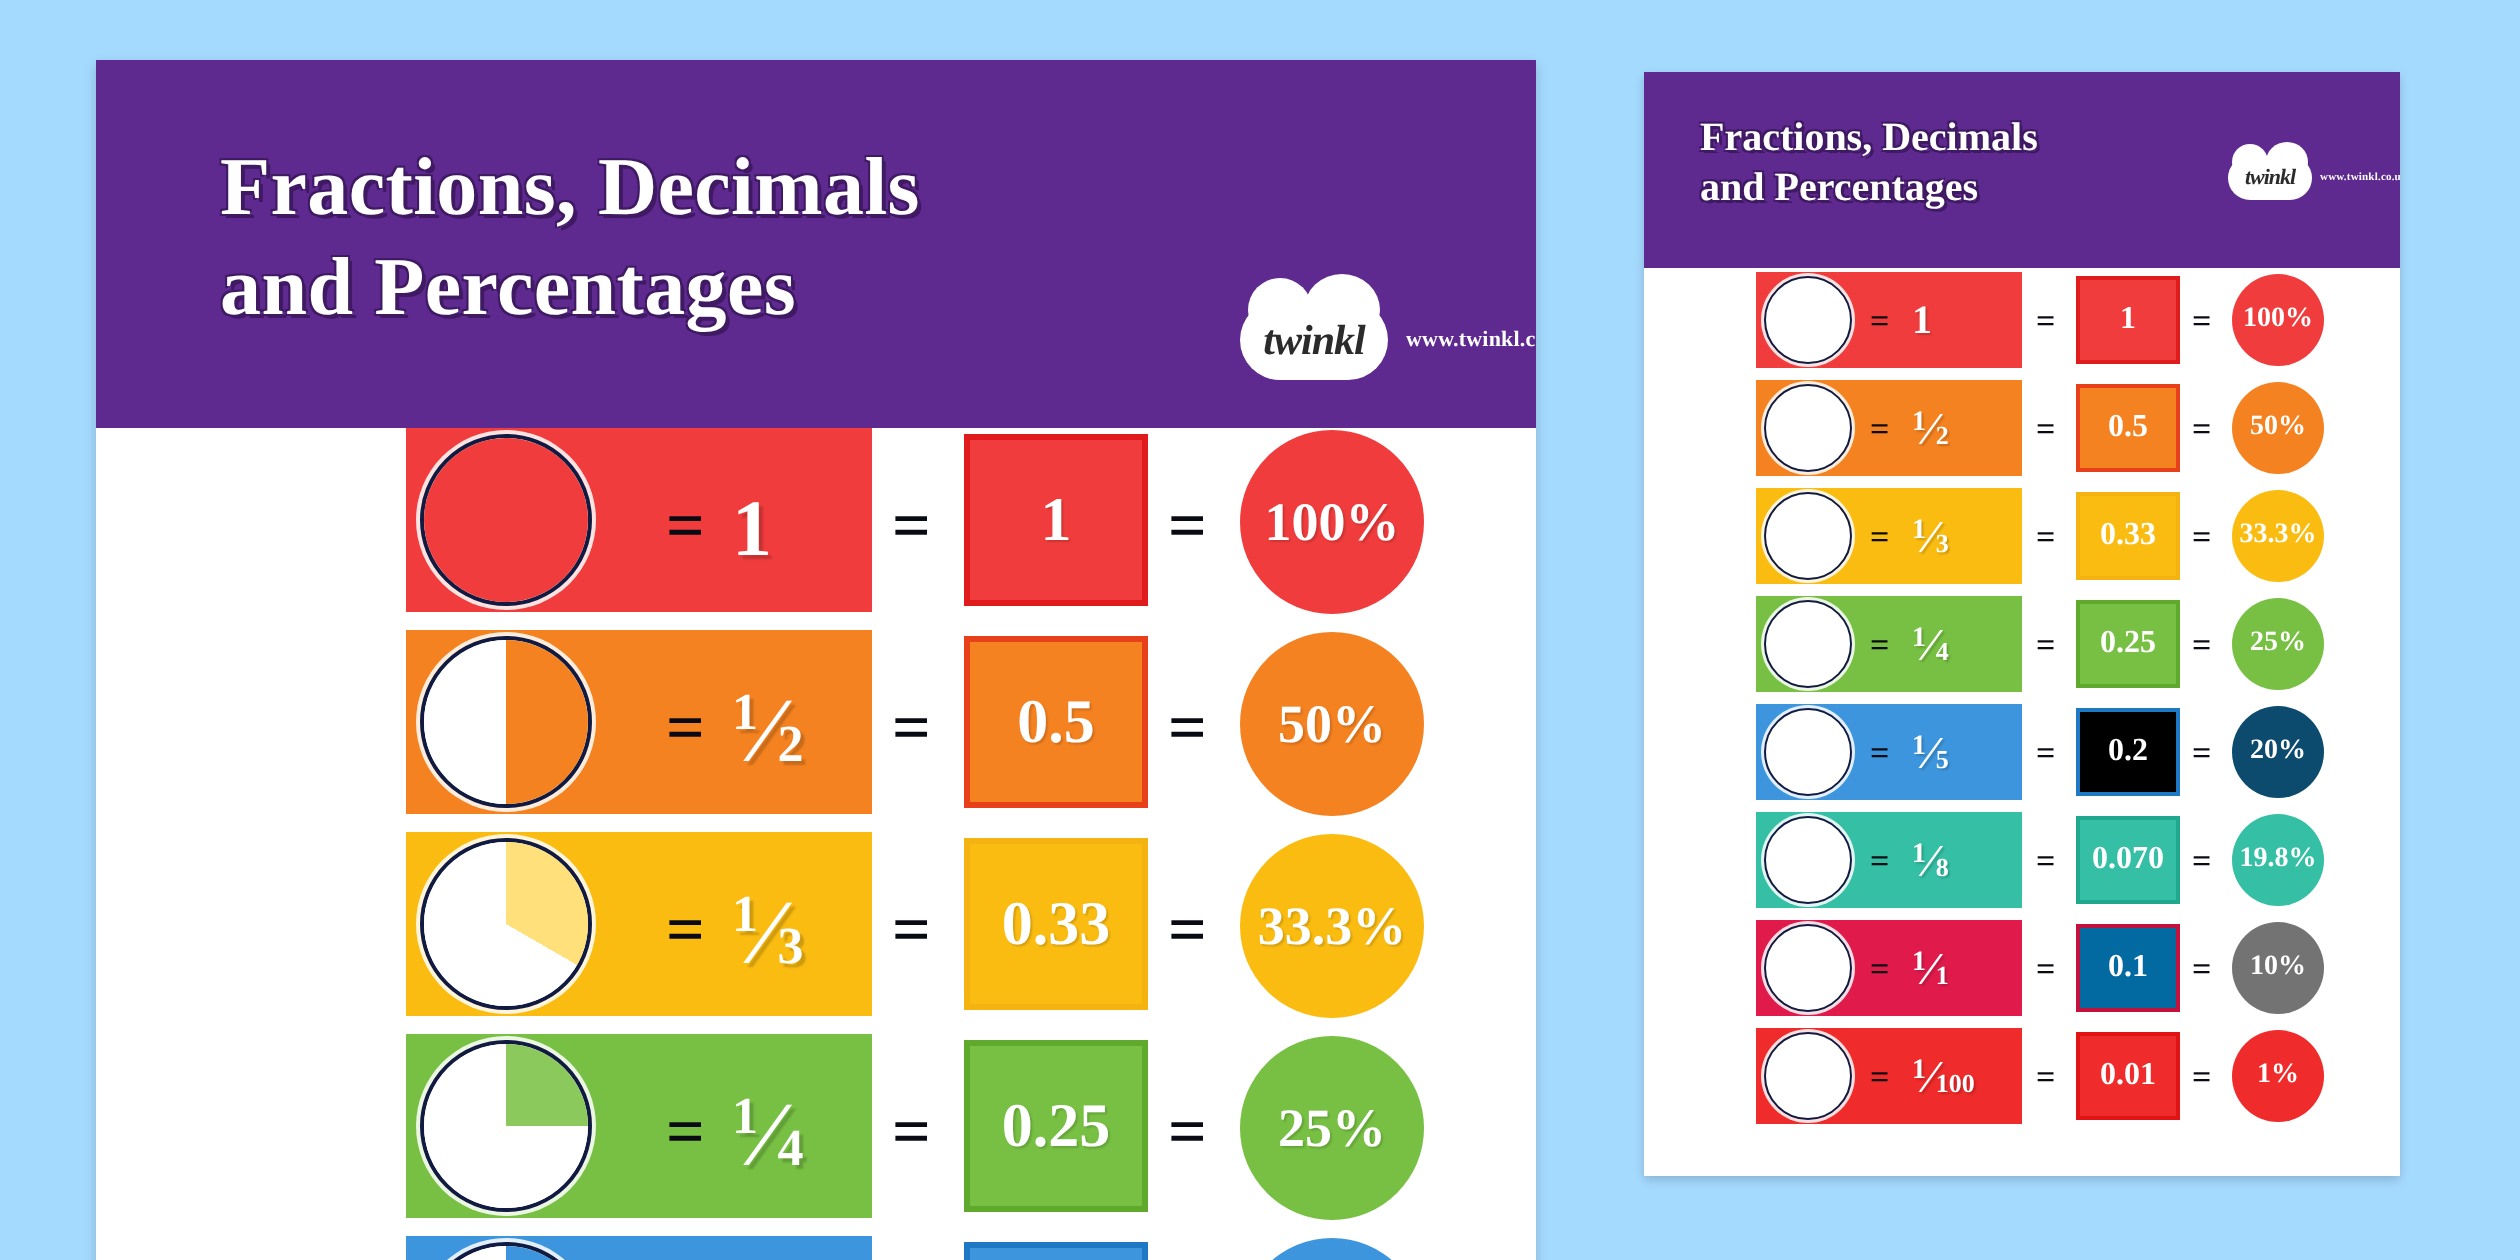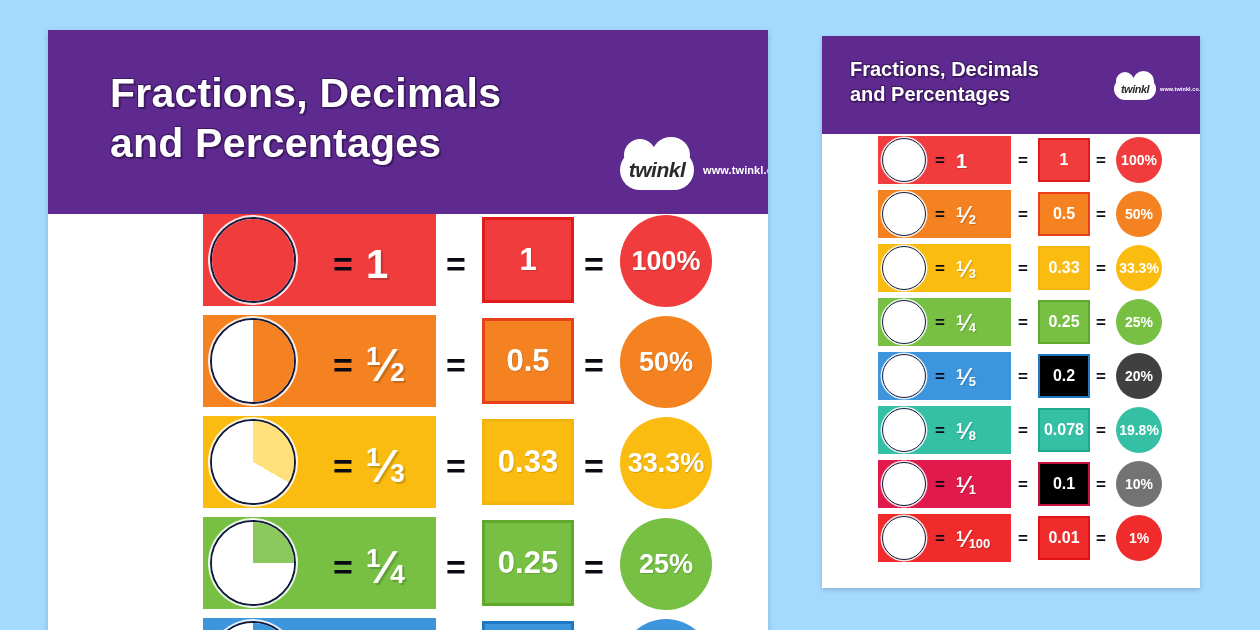--- a/index.html
+++ b/index.html
@@ -2,21 +2,21 @@
 <html><head>
 <meta charset="utf-8">
 <style>
   * { box-sizing: border-box; margin: 0; padding: 0; }
   html, body {
     width: 1260px; height: 630px;
     background: #a5daff;
     font-family: "Liberation Sans", sans-serif;
     overflow: hidden;
   }
-  #stage { position: relative; width: 1260px; height: 548px; }
+  #stage { position: relative; width: 1260px; height: 548px; font-family: Liberation Serif, serif; }
 
   
   #main-poster {
     position: absolute; left: 48px; top: 30px;
     width: 720px; height: 620px;
     background: #ffffff;
     box-shadow: 0 2px 6px rgba(0,0,0,.18);
     overflow: hidden;
   }
   #main-header {
@@ -343,53 +343,53 @@
           </div>
           <span class="teq teq1">=</span>
           <span class="tfrac">
             <span class="num">1</span>
             <span class="sl">⁄</span>
             <span class="den">5</span>
           </span>
           <span class="teq teq2">=</span>
           <div class="tdec" style="background:#000000;border-color:#1f78c4;">0.2</div>
           <span class="teq teq3">=</span>
-          <div class="tpct" style="background:#404040;">20%</div>
+          <div class="tpct" style="background:#0c4a6e;">20%</div>
         </div>
         <div class="trow" style="top: 270px;">
           <div class="tbar" style="background:#35bfa5;">
             <div class="tpie">
               <div class="slice" style="background: conic-gradient(from 0deg, #35bfa5 0deg 45deg, #ffffff 45deg 360deg);"></div>
             </div>
           </div>
           <span class="teq teq1">=</span>
           <span class="tfrac">
             <span class="num">1</span>
             <span class="sl">⁄</span>
             <span class="den">8</span>
           </span>
           <span class="teq teq2">=</span>
-          <div class="tdec" style="background:#35bfa5;border-color:#1fa88e;">0.078</div>
+          <div class="tdec" style="background:#35bfa5;border-color:#1fa88e;">0.070</div>
           <span class="teq teq3">=</span>
           <div class="tpct" style="background:#35bfa5;">19.8%</div>
         </div>
         <div class="trow" style="top: 324px;">
           <div class="tbar" style="background:#e01b4c;">
             <div class="tpie">
               <div class="slice" style="background: conic-gradient(from 0deg, #e01b4c 0deg 36deg, #ffffff 36deg 360deg);"></div>
             </div>
           </div>
           <span class="teq teq1">=</span>
           <span class="tfrac">
             <span class="num">1</span>
             <span class="sl">⁄</span>
             <span class="den">1</span>
           </span>
           <span class="teq teq2">=</span>
-          <div class="tdec" style="background:#000000;border-color:#c4103c;">0.1</div>
+          <div class="tdec" style="background:#0369a1;border-color:#c4103c;">0.1</div>
           <span class="teq teq3">=</span>
           <div class="tpct" style="background:#737373;">10%</div>
         </div>
         <div class="trow" style="top: 378px;">
           <div class="tbar" style="background:#ef2b2b;">
             <div class="tpie">
               <div class="slice" style="background: conic-gradient(from 0deg, #ef2b2b 0deg 3.6deg, #ffffff 3.6deg 360deg);"></div>
             </div>
           </div>
           <span class="teq teq1">=</span>

